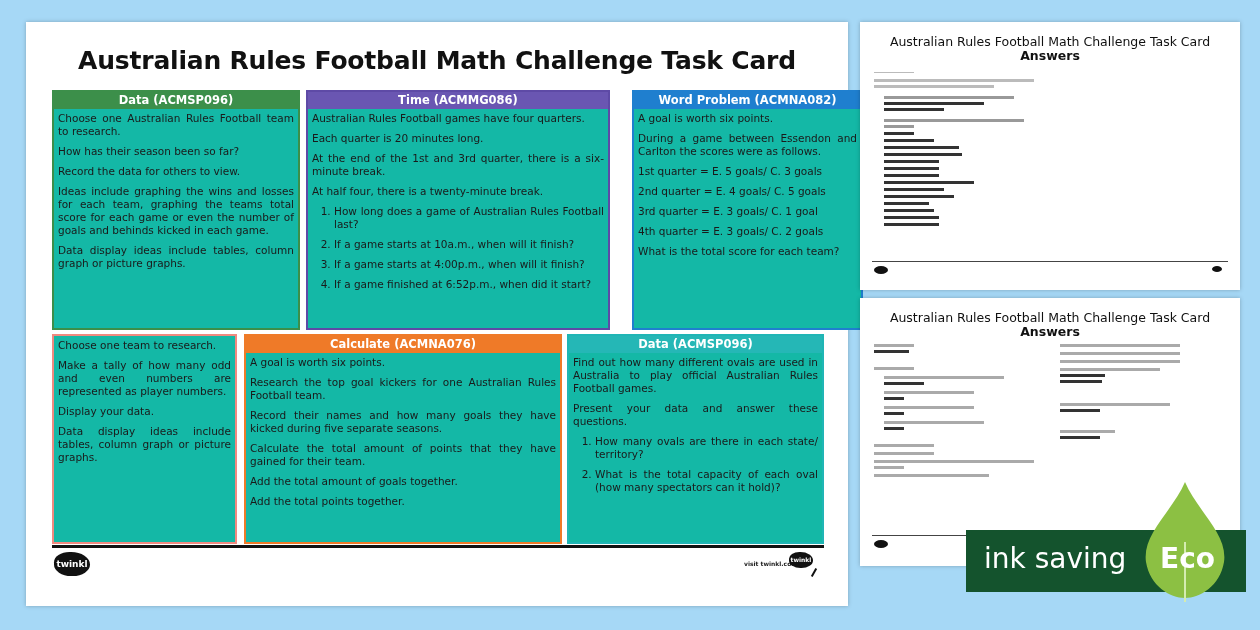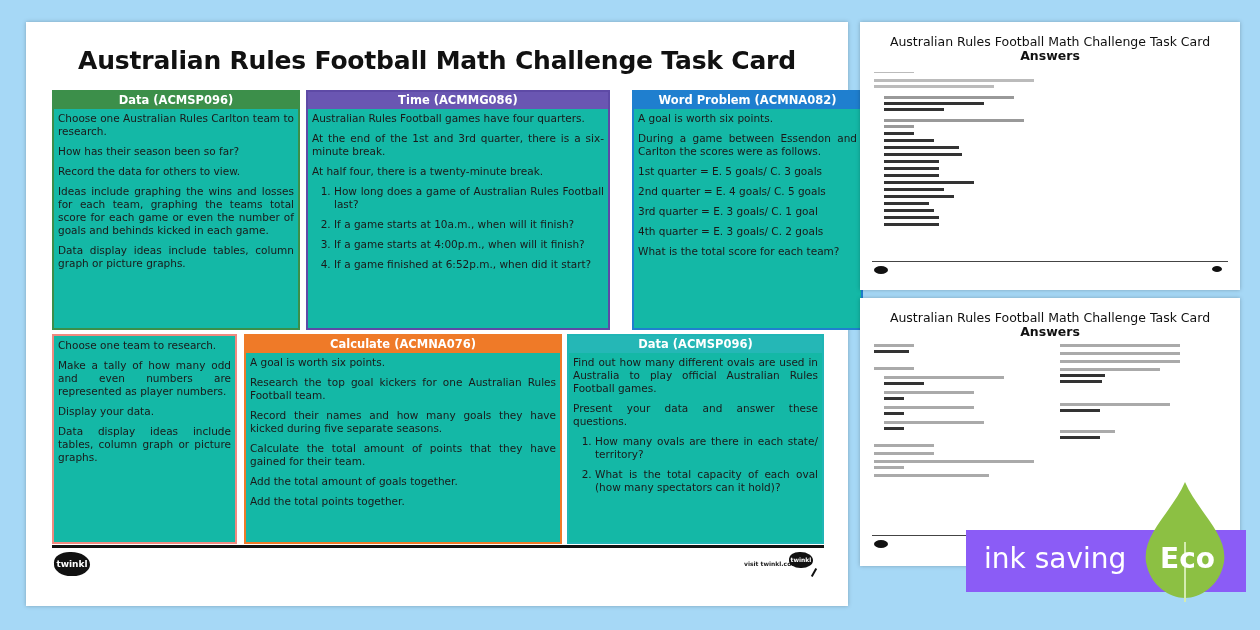--- a/index.html
+++ b/index.html
@@ -60,49 +60,50 @@
   .side1 { left: 860px; top: 22px; width: 380px; height: 268px; }
   .side2 { left: 860px; top: 298px; width: 380px; height: 268px; }
   .side-title { text-align: center; font-size: 12.5px; color: #111; margin-top: 12px; line-height: 15px; }
   .side-sub { text-align: center; font-size: 12.5px; font-weight: bold; color: #111; line-height: 14px; }
   .tiny { font-size: 4.2px; line-height: 7px; color: #333; }
   .side-col { position: absolute; }
   .side-line { position: absolute; left: 12px; right: 12px; height: 1px; background: #444; }
   .mini-logo { position: absolute; width: 14px; height: 8px; background: #111; border-radius: 50%; }
 
   .eco {
-    position: absolute; left: 966px; top: 530px; width: 280px; height: 62px; background: #8b5cf6;
+    position: absolute; left: 966px; top: 530px; width: 280px; height: 62px; background: #14532d;
   }
   .eco-text { position: absolute; left: 18px; top: 12px; color: #fff; font-size: 28px; }
   .leaf {
     position: absolute; left: 1140px; top: 482px; width: 90px; height: 120px;
   }
   .eco-label { position: absolute; left: 1160px; top: 542px; color: #fff; font-size: 28px; font-weight: bold; }
 </style>
 </head>
 <body>
 
 <div class="page-main">
   <div class="main-title">Australian Rules Football Math Challenge Task Card</div>
 
   <div class="card c-green">
     <div class="card-header">Data (ACMSP096)</div>
     <div class="card-body">
-      <p>Choose one Australian Rules Carlton team to research.</p>
+      <p>Choose one Australian Rules Football team to research.</p>
       <p>How has their season been so far?</p>
       <p>Record the data for others to view.</p>
       <p>Ideas include graphing the wins and losses for each team, graphing the teams total score for each game or even the number of goals and behinds kicked in each game.</p>
       <p>Data display ideas include tables, column graph or picture graphs.</p>
     </div>
   </div>
 
   <div class="card c-purple">
     <div class="card-header">Time (ACMMG086)</div>
     <div class="card-body">
       <p>Australian Rules Football games have four quarters.</p>
+      <p>Each quarter is 20 minutes long.</p>
       <p>At the end of the 1st and 3rd quarter, there is a six-minute break.</p>
       <p>At half four, there is a twenty-minute break.</p>
       <ol>
         <li>How long does a game of Australian Rules Football last?</li>
         <li>If a game starts at 10a.m., when will it finish?</li>
         <li>If a game starts at 4:00p.m., when will it finish?</li>
         <li>If a game finished at 6:52p.m., when did it start?</li>
       </ol>
     </div>
   </div>

